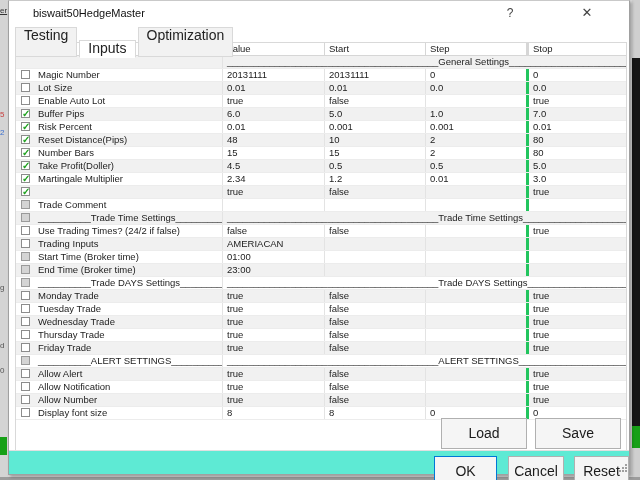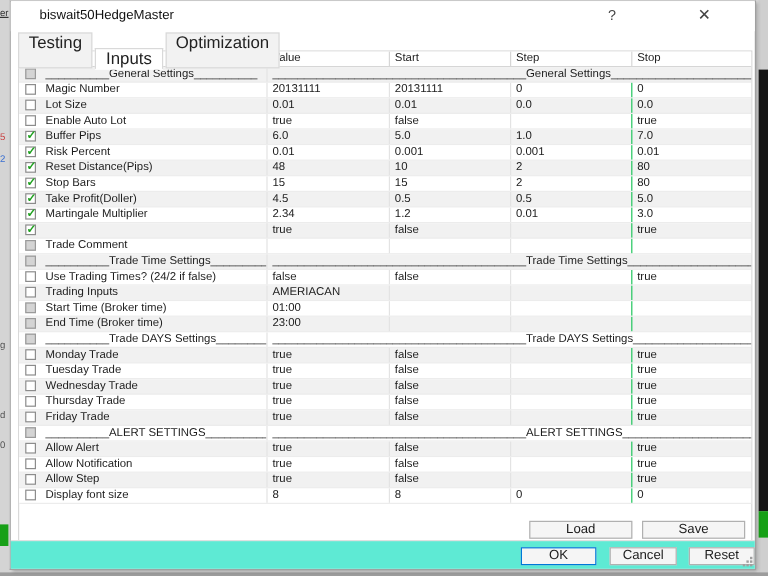--- a/index.html
+++ b/index.html
@@ -41,31 +41,31 @@
   .grid{position:absolute;left:0;top:0;width:610px;}
   .ghead{position:relative;height:13px;border-bottom:1px solid #d6d6d6;box-sizing:border-box;background:#fff;}
   .row{position:relative;height:13px;border-bottom:1px solid #ececec;box-sizing:border-box;background:#fff;}
   .row.odd{background:#f1f1f1;}
   .hc,.cell{position:absolute;top:0;height:12px;line-height:12px;font-size:9.5px;color:#1c1c1c;box-sizing:border-box;padding:0 4px;white-space:nowrap;overflow:hidden;}
   .hc{color:#222;}
   .col0{left:0;width:206px;}
   .col1{left:206px;width:102px;border-left:1px solid #e3e3e3;}
   .col2{left:308px;width:101px;border-left:1px solid #e3e3e3;}
   .col3{left:409px;width:101px;border-left:1px solid #e3e3e3;}
-  .col4{left:510px;width:100px;border-left:1px solid #22c55e;}
+  .col4{left:510px;width:100px;border-left:3px solid #22c55e;}
   .ghead .col1,.ghead .col2,.ghead .col3,.ghead .col4{border-left-color:#d6d6d6;}
   .num{text-align:left;}
   .hc.col0{padding-left:8px;}
   .span{left:206px;width:404px;border-left:1px solid #e3e3e3;text-align:center;}
   .plabel{position:absolute;left:22px;top:0;line-height:12px;white-space:nowrap;}
   .cb{position:absolute;left:5px;top:1px;width:9px;height:9px;box-sizing:border-box;border:1px solid #8c8c8c;background:#fff;font-size:10px;line-height:8px;font-weight:bold;color:#1ea11e;text-align:center;}
   .cb.disabled{background:#d4d4d4;border-color:#9a9a9a;}
 
   
-  .btn{position:absolute;height:15px;font-size:11px;line-height:13px;text-align:center;background:#f5f5f5;border:1px solid #b0b0b0;box-sizing:border-box;color:#1c1c1c;padding:0;font-family:"Liberation Sans",sans-serif;}
+  .btn{position:absolute;height:31px;font-size:14px;line-height:13px;text-align:center;background:#f5f5f5;border:1px solid #b0b0b0;box-sizing:border-box;color:#1c1c1c;padding:0;font-family:"Liberation Sans",sans-serif;}
   .load{left:425px;bottom:3px;width:86px;}
   .save{left:519px;bottom:3px;width:86px;}
 
   .footer{position:absolute;left:0;right:0;bottom:0;height:23px;background:#5eead4;border-top:1px solid #e0e0e0;}
   .ok{left:425px;top:5px;width:63px;border:1px solid #0078d7;}
   .cancel{left:499px;top:5px;width:56px;}
   .reset{left:565px;top:5px;width:55px;}
 
   .grip{position:absolute;right:2px;bottom:2px;width:9px;height:9px;}
   .grip::before{content:"";position:absolute;right:0;bottom:0;width:2px;height:2px;background:#9f9f9f;
@@ -106,24 +106,20 @@
     <div class="panel">
       <div class="grid">
         <div class="ghead">
             <div class="hc col1 num">Value</div>
             <div class="hc col2 num">Start</div>
             <div class="hc col3 num">Step</div>
             <div class="hc col4 num">Stop</div>
           </div>
         <div>
             <div class="row odd">
-              <div class="cell col0">
-                <span class="cb disabled"></span>
-                <span class="plabel">__________General Settings__________</span>
-              </div>
               <div class="cell span">________________________________________General Settings________________________________________</div>
             </div>
             <div class="row">
               <div class="cell col0">
                 <span class="cb unchecked"></span>
                 <span class="plabel">Magic Number</span>
               </div>
               <div class="cell col1 num">20131111</div>
               <div class="cell col2 num">20131111</div>
               <div class="cell col3 num">0</div>
@@ -175,21 +171,21 @@
                 <span class="plabel">Reset Distance(Pips)</span>
               </div>
               <div class="cell col1 num">48</div>
               <div class="cell col2 num">10</div>
               <div class="cell col3 num">2</div>
               <div class="cell col4 num">80</div>
             </div>
             <div class="row">
               <div class="cell col0">
                 <span class="cb checked">✓</span>
-                <span class="plabel">Stop Bars</span>
+                <span class="plabel">Number Bars</span>
               </div>
               <div class="cell col1 num">15</div>
               <div class="cell col2 num">15</div>
               <div class="cell col3 num">2</div>
               <div class="cell col4 num">80</div>
             </div>
             <div class="row odd">
               <div class="cell col0">
                 <span class="cb checked">✓</span>
                 <span class="plabel">Take Profit(Doller)</span>
@@ -355,21 +351,21 @@
                 <span class="plabel">Allow Notification</span>
               </div>
               <div class="cell col1">true</div>
               <div class="cell col2">false</div>
               <div class="cell col3"></div>
               <div class="cell col4">true</div>
             </div>
             <div class="row odd">
               <div class="cell col0">
                 <span class="cb unchecked"></span>
-                <span class="plabel">Allow Step</span>
+                <span class="plabel">Allow Number</span>
               </div>
               <div class="cell col1">true</div>
               <div class="cell col2">false</div>
               <div class="cell col3"></div>
               <div class="cell col4">true</div>
             </div>
             <div class="row">
               <div class="cell col0">
                 <span class="cb unchecked"></span>
                 <span class="plabel">Display font size</span>

